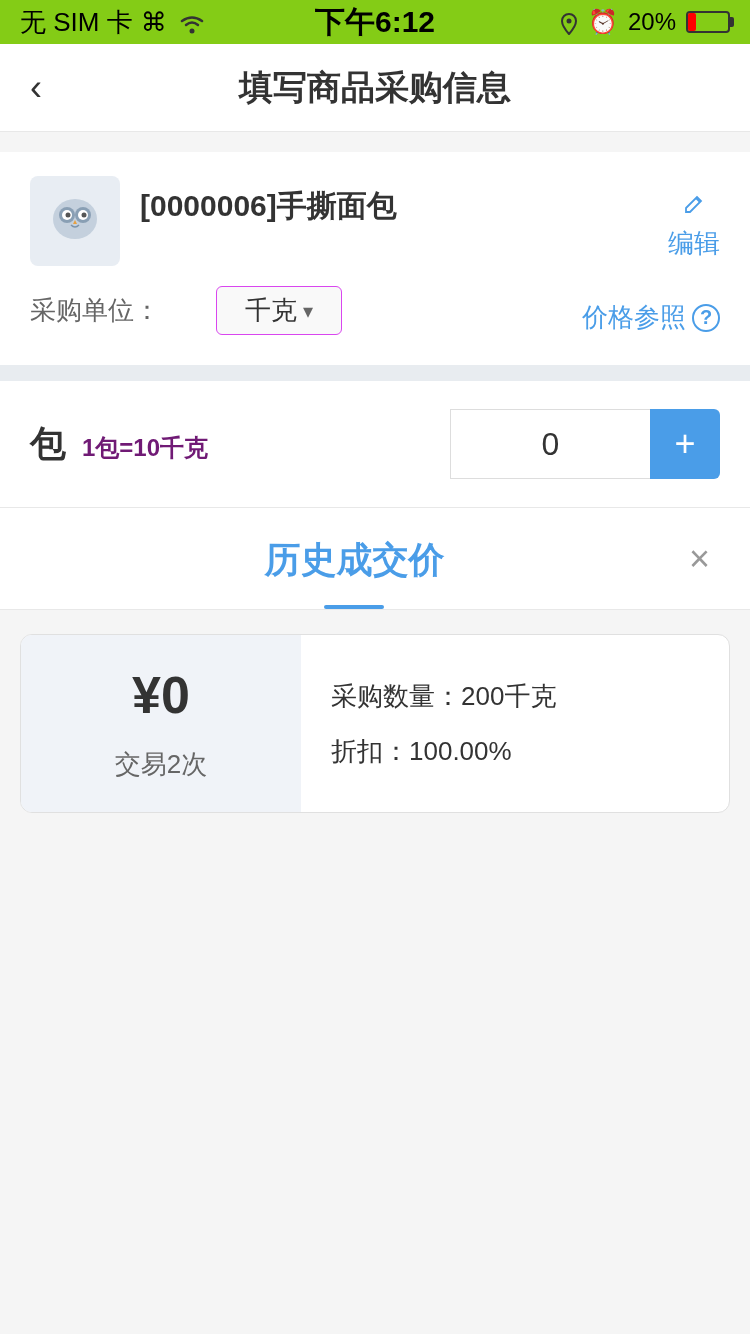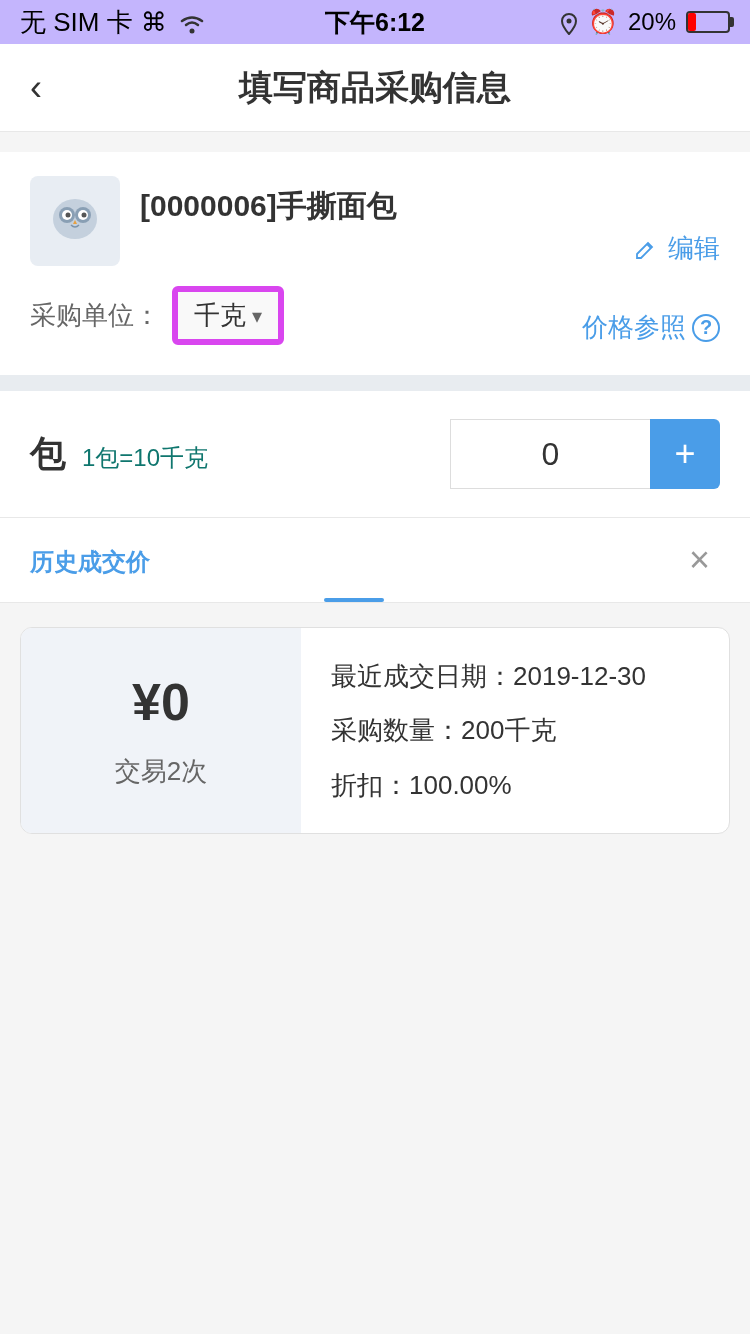--- a/index.html
+++ b/index.html
@@ -8,36 +8,36 @@
       width: 750px;
       min-height: 1334px;
       font-family: -apple-system, "PingFang SC", "Helvetica Neue", Arial, sans-serif;
       background: #f5f5f5;
       overflow-x: hidden;
     }
 
     
     .status-bar {
       height: 44px;
-      background: #c4b5fd;
+      background: #84cc16;
       display: flex;
       align-items: center;
       justify-content: space-between;
       padding: 0 20px;
       font-size: 28px;
       font-weight: 500;
     }
     .status-bar-left {
       display: flex;
       align-items: center;
       gap: 8px;
       font-size: 26px;
     }
     .status-bar-center {
-      font-size: 25px;
+      font-size: 30px;
       font-weight: 600;
       position: absolute;
       left: 50%;
       transform: translateX(-50%);
     }
     .status-bar-right {
       display: flex;
       align-items: center;
       gap: 10px;
       font-size: 24px;
@@ -95,21 +95,21 @@
     }
 
     
     .product-card {
       background: #fff;
       margin-top: 20px;
       padding: 24px 30px 30px;
     }
     .product-header {
       display: flex;
-      align-items: flex-end;
+      align-items: center;
       justify-content: space-between;
       margin-bottom: 20px;
     }
     .product-left {
       display: flex;
       align-items: flex-start;
       gap: 20px;
     }
     .product-thumbnail {
       width: 90px;
@@ -133,42 +133,44 @@
     }
     .edit-link {
       display: flex;
       align-items: center;
       gap: 12px;
       font-size: 26px;
       color: #4a9de8;
       cursor: pointer;
       padding-top: 10px;
       white-space: nowrap;
+      flex-direction: column;
     }
     .product-unit-row {
       display: flex;
       align-items: flex-end;
       justify-content: space-between;
       margin-top: 20px;
     }
     .unit-label {
       font-size: 26px;
       color: #666;
     }
     .unit-select {
       display: flex;
       align-items: center;
       gap: 6px;
-      border: 6px solid #d946ef;
+      border: 1px solid #d946ef;
       border-radius: 6px;
-      padding: 6px 16px;
+      padding: 6px 28px;
       font-size: 26px;
       color: #333;
       cursor: pointer;
       background: #f9f9f9;
+      margin-left: 44px;
     }
     .unit-select .arrow {
       font-size: 20px;
       color: #666;
     }
     .price-ref-link {
       display: flex;
       align-items: center;
       gap: 6px;
       font-size: 26px;
@@ -208,21 +210,22 @@
       align-items: baseline;
       gap: 16px;
     }
     .qty-unit {
       font-size: 36px;
       font-weight: 600;
       color: #333;
     }
     .qty-conversion {
       font-size: 24px;
-      color: #0f766e;
+      color: #701a75;
+      font-weight: bold;
     }
     .quantity-controls {
       display: flex;
       align-items: center;
       gap: 0;
     }
     .qty-input-box {
       width: 200px;
       height: 70px;
       border: 1px solid #ddd;
@@ -252,22 +255,23 @@
     .tabs-container {
       background: #fff;
       display: flex;
       align-items: center;
       border-bottom: 1px solid #e8e8e8;
       padding: 0 30px;
       position: relative;
     }
     .tab-item {
       flex: 1;
+      text-align: center;
       padding: 28px 0 24px;
-      font-size: 24px;
+      font-size: 36px;
       color: #666;
       cursor: pointer;
       position: relative;
     }
     .tab-item.active {
       color: #4a9de8;
       font-weight: 600;
     }
     .tab-item.active::after {
       content: '';
@@ -436,23 +440,20 @@
 
 <div class="main-content">
 
   <div class="history-card">
     <div class="history-left">
       <div class="history-price">¥0</div>
       <div class="history-trade-count">交易2次</div>
     </div>
     <div class="history-right">
       <div class="history-detail-row">
-        <span>最近成交日期：</span><span>2019-12-30</span>
-      </div>
-      <div class="history-detail-row">
         <span>采购数量：</span><span>200千克</span>
       </div>
       <div class="history-detail-row">
         <span>折扣：</span><span>100.00%</span>
       </div>
     </div>
   </div>
 
 </div>
 

